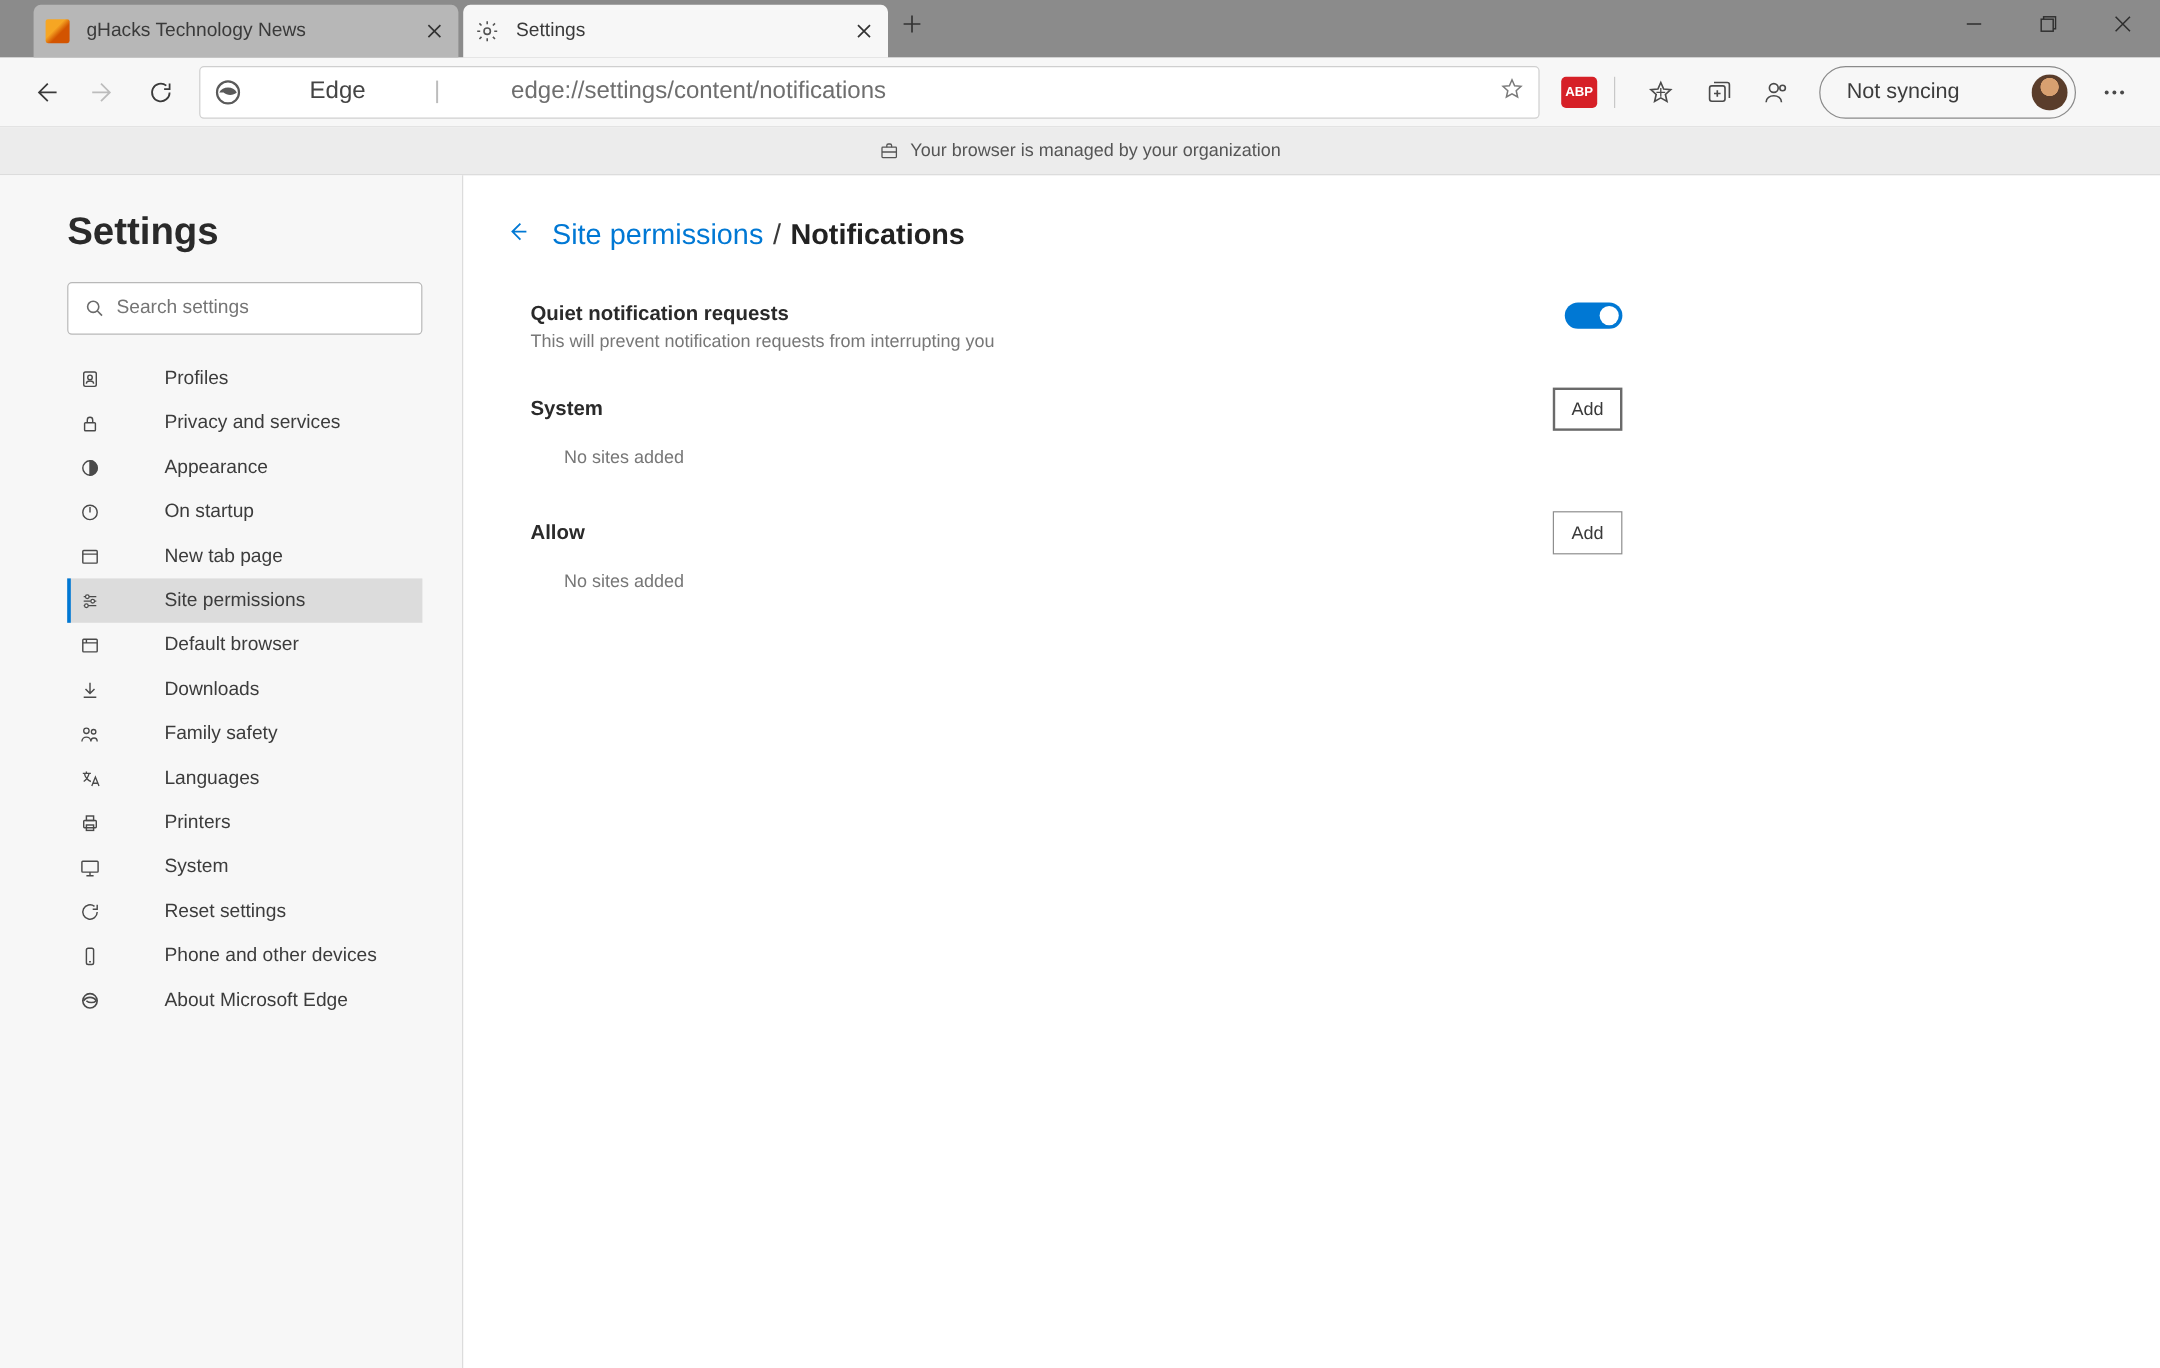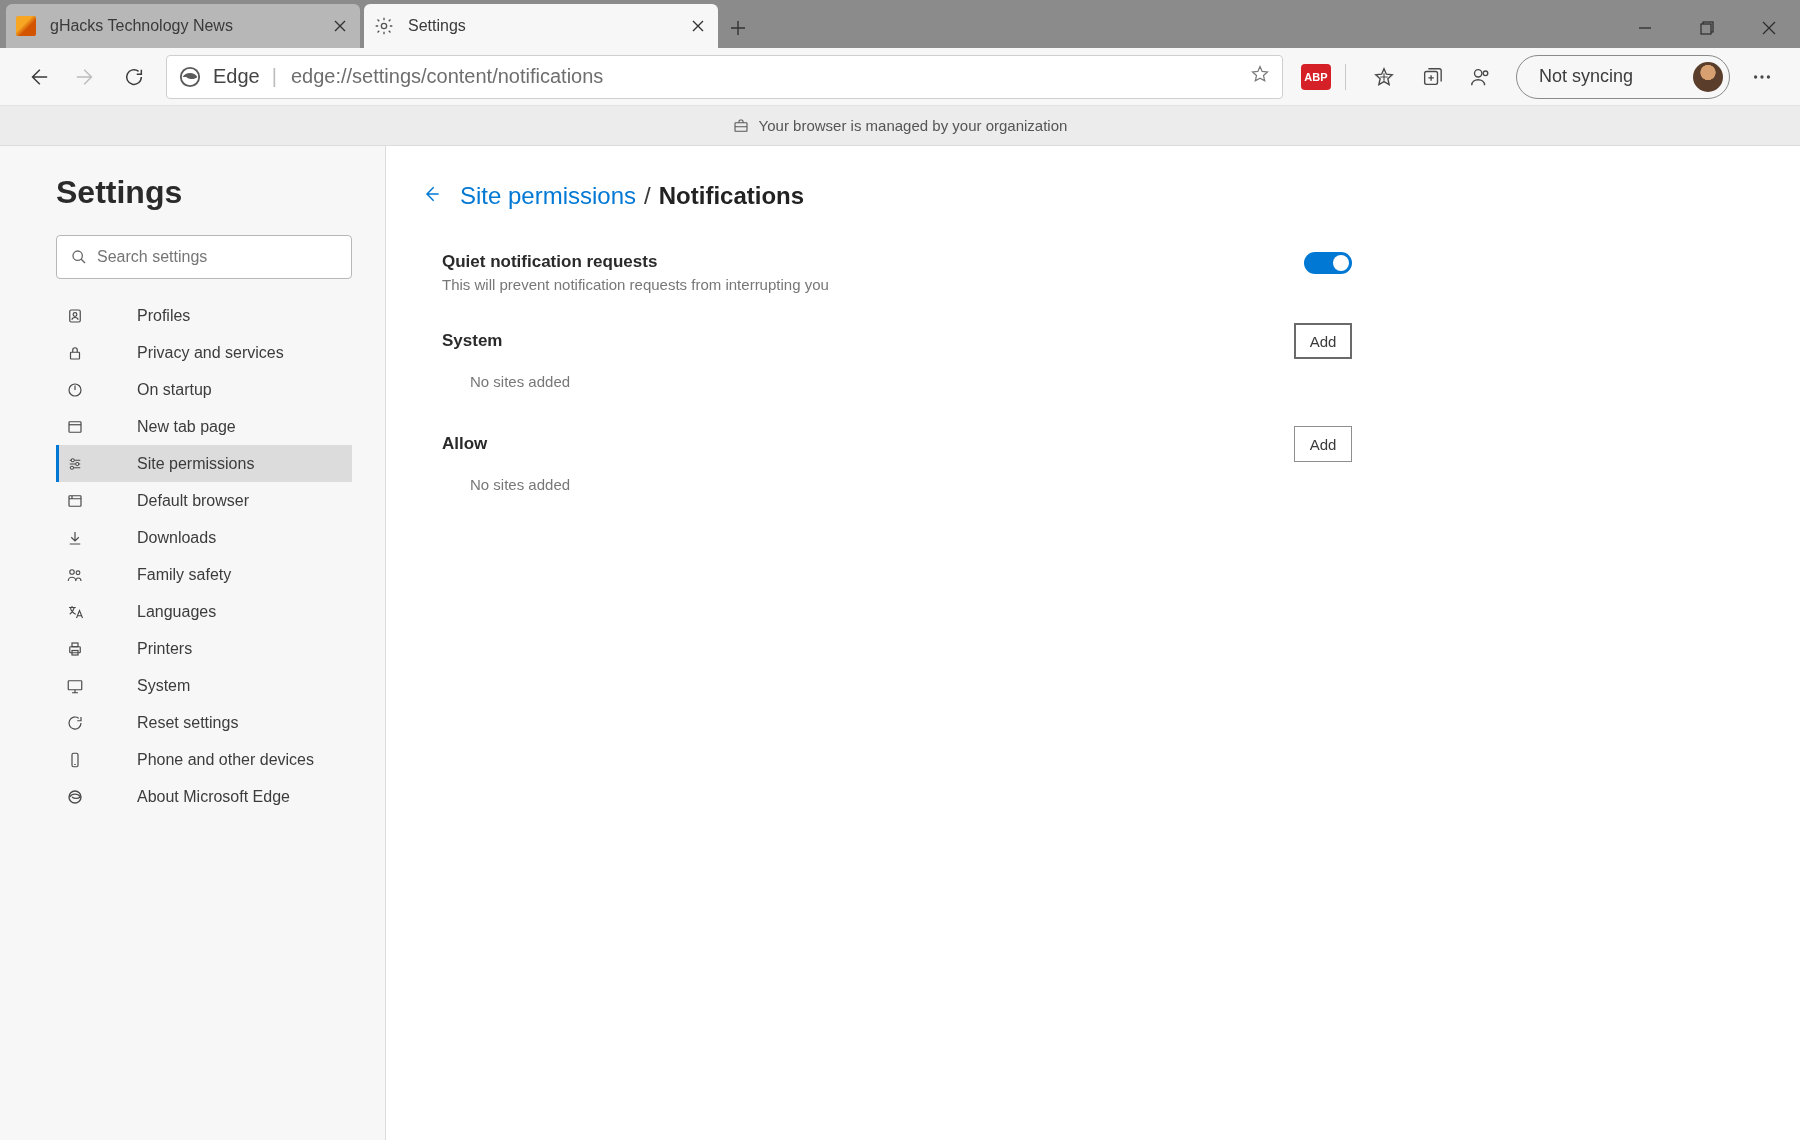--- a/index.html
+++ b/index.html
@@ -1,19 +1,19 @@
 <!DOCTYPE html>
 <html><head>
 <meta charset="utf-8">
 <style>
   * { box-sizing: border-box; margin: 0; padding: 0; font-family: "Segoe UI", Arial, sans-serif; }
   body { width: 1800px; height: 1140px; background: #fff; overflow: hidden; }
 
   
-  .titlebar { display: flex; align-items: flex-end; height: 48px; background: #8b8b8b; padding-left: 6px; }
+  .titlebar { display: flex; height: 48px; background: #8b8b8b; padding-left: 28px; }
   .tab {
     display: flex; align-items: center; height: 44px; width: 354px;
     border-radius: 6px 6px 0 0; padding: 0 10px; margin-top: 4px;
     font-size: 16px; color: #3a3a3a; position: relative;
   }
   .tab.inactive { background: #b7b7b7; margin-right: 4px; }
   .tab.active   { background: #f7f7f7; }
   .tab .favicon { width: 20px; height: 20px; margin-right: 14px; border-radius: 2px; flex: 0 0 auto; }
   .tab .favicon.ghacks { background: linear-gradient(135deg,#f6a623 40%,#d35400 60%); }
   .tab .favicon.settings svg { width: 20px; height: 20px; }
@@ -21,21 +21,21 @@
   .tab .close { flex: 0 0 auto; width: 20px; height: 20px; display:flex;align-items:center;justify-content:center; color:#3a3a3a; }
   .newtab { width: 40px; height: 40px; display:flex;align-items:center;justify-content:center; color:#333; }
   .winctrls { margin-left: auto; display:flex; }
   .winbtn { width: 62px; height: 40px; display:flex;align-items:center;justify-content:center; color:#2e2e2e; }
 
   
   .toolbar { display:flex; align-items:center; height: 58px; background:#f7f7f7; padding: 0 14px; border-bottom:1px solid #e3e3e3;}
   .toolbtn { width: 48px; height: 48px; display:flex;align-items:center;justify-content:center; color:#4a4a4a; }
   .toolbtn.disabled { color:#b5b5b5; }
   .addrbar { flex:1 1 auto; height:44px; border:1px solid #cfcfcf; border-radius:4px; margin:0 18px 0 8px;
-             display:flex; align-items:center; padding:0 12px; font-size:20px; color:#6e6e6e; background:#fff;}
+             display:flex; align-items:center; padding:0 12px; font-size:20px; color:#6e6e6e; background:#fff;gap:45px;}
   .addrbar .edgelogo { width:22px;height:22px; margin-right:12px; }
   .addrbar .edgeword { color:#444; margin-right:12px; }
   .addrbar .pipe { color:#bcbcbc; margin-right:14px; }
   .addrbar .url  { color:#6e6e6e; flex:1 1 auto; }
   .addrbar .star { color:#7a7a7a; }
   .abp { width:30px;height:26px;border-radius:4px;background:#d62027;color:#fff;font-size:11px;font-weight:700;
          display:flex;align-items:center;justify-content:center;}
   .tbsep { width:1px; height:26px; background:#c8c8c8; margin:0 14px; }
   .syncpill { height:44px; border:1px solid #8a8a8a; border-radius:22px; padding:0 6px 0 22px;
               display:flex; align-items:center; font-size:18px; color:#3c3c3c; margin-left:12px;gap:46px;}
@@ -234,20 +234,27 @@
     <div class="navitem">
       <svg class="navicon" viewBox="0 0 24 24" fill="none" stroke="#4a4a4a" stroke-width="1.6">
           <rect x="6" y="11" width="12" height="9" rx="1"></rect>
           <path d="M9 11V8a3 3 0 0 1 6 0v3"></path>
         </svg>
       <span>Privacy and services</span>
     </div>
     <div class="navitem">
       <svg class="navicon" viewBox="0 0 24 24" fill="none" stroke="#4a4a4a" stroke-width="1.6">
           <circle cx="12" cy="12" r="8"></circle>
+          <path d="M12 4a8 8 0 0 1 0 16z" fill="#4a4a4a"></path>
+        </svg>
+      <span>Appearance</span>
+    </div>
+    <div class="navitem">
+      <svg class="navicon" viewBox="0 0 24 24" fill="none" stroke="#4a4a4a" stroke-width="1.6">
+          <circle cx="12" cy="12" r="8"></circle>
           <path d="M12 6v6"></path>
         </svg>
       <span>On startup</span>
     </div>
     <div class="navitem">
       <svg class="navicon" viewBox="0 0 24 24" fill="none" stroke="#4a4a4a" stroke-width="1.6">
           <rect x="4" y="5" width="16" height="14" rx="1"></rect>
           <path d="M4 9h16"></path>
         </svg>
       <span>New tab page</span>

